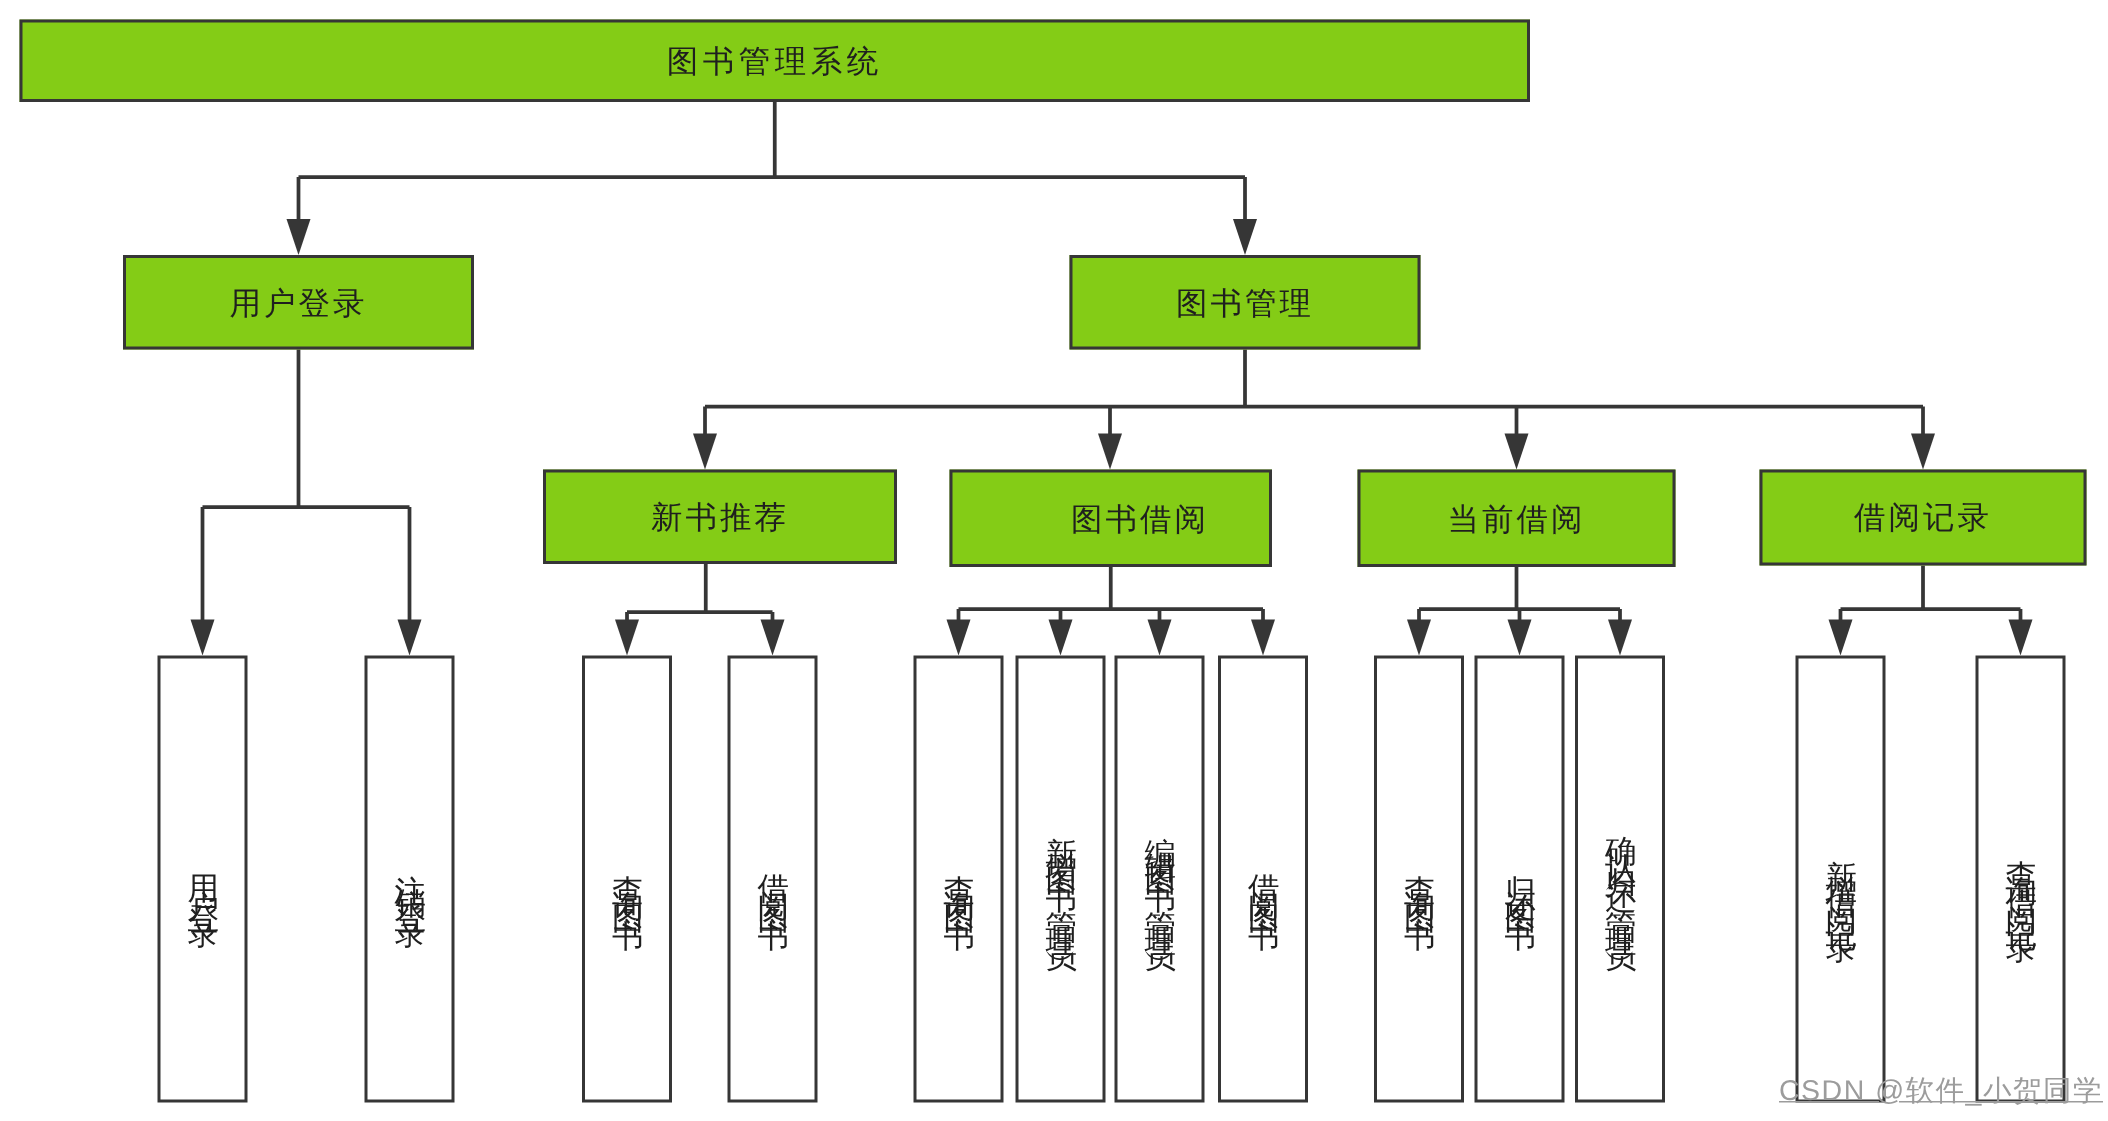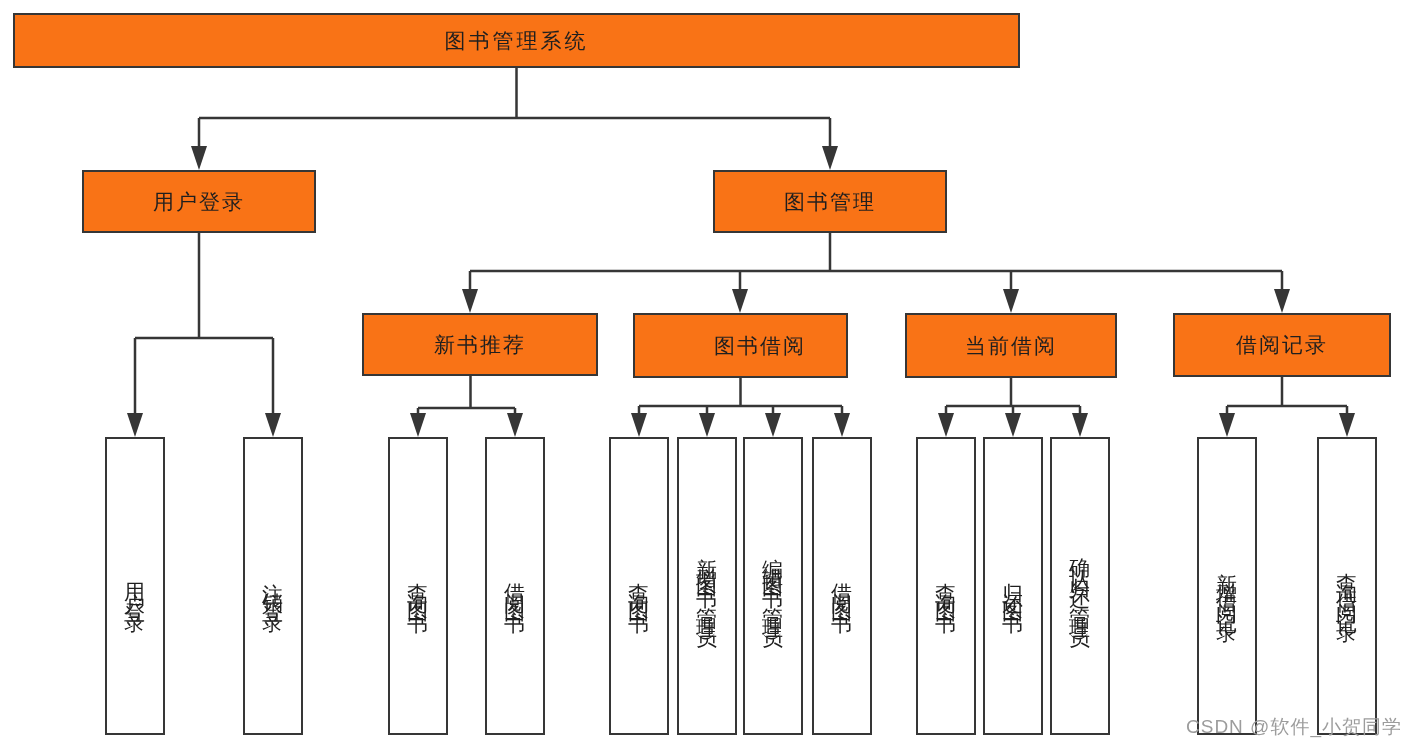--- a/index.html
+++ b/index.html
@@ -21,21 +21,21 @@
   #connectors {
     position: absolute;
     left: 0; top: 0;
     width: 1405px; height: 747px;
     color: var(--line-color);
   }
   .node {
     position: absolute;
     box-sizing: border-box;
     border: 2.5px solid var(--line-color);
-    background: #f97316;
+    background: #84cc16;
     display: flex;
     align-items: center;
     justify-content: center;
     font-size: 21px;
     letter-spacing: 2px;
     white-space: nowrap;
   }
   .node.root { letter-spacing: 3px; }
   .leaf {
     position: absolute;
@@ -55,20 +55,21 @@
     line-height: 1;
   }
   .watermark {
     position: absolute;
     left: 1186px;
     top: 714px;
     font-size: 19px;
     letter-spacing: 1px;
     color: var(--watermark-color);
     white-space: nowrap;
+    text-decoration: underline;
   }
 </style>
 </head>
 <body>
 
 <div id="canvas">
 
   <svg id="connectors" viewBox="0 0 1405 747" xmlns="http://www.w3.org/2000/svg" aria-hidden="true">
     <path fill="none" stroke="currentColor" stroke-width="2.5" d="
       M516.5 68 V118 M199 118 H830 M199 118 V150 M830 118 V150

